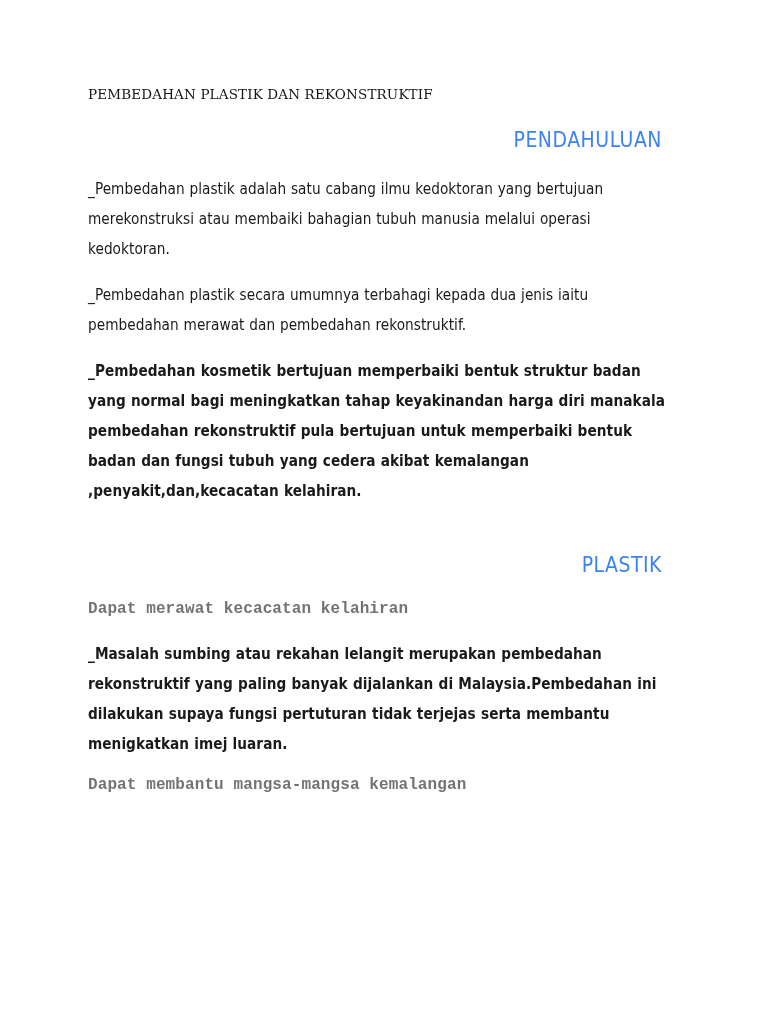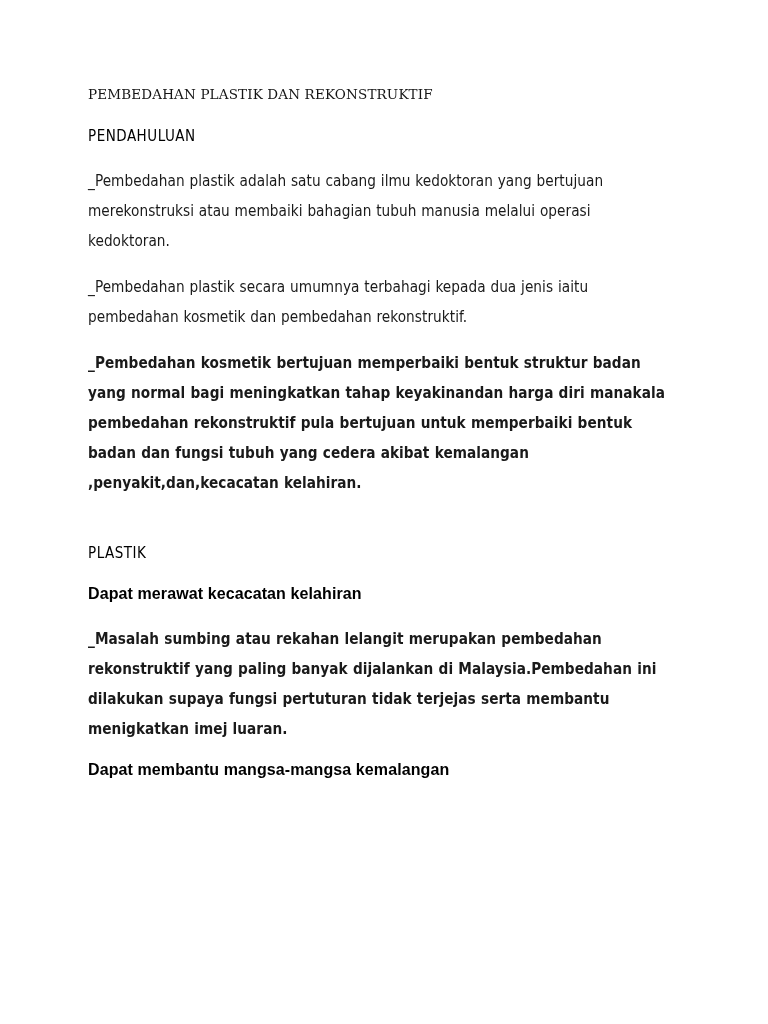--- a/index.html
+++ b/index.html
@@ -42,35 +42,36 @@
     letter-spacing: 0.15px;
     color: #151515;
     line-height: 1.25;
     margin: 0 0 24px 0;
     white-space: nowrap;
   }
 
   
   .section-heading {
     font-family: "DejaVu Sans Condensed", "Liberation Sans Narrow", "DejaVu Sans", sans-serif;
-    font-size: 15px;
+    font-size: 21px;
     font-weight: 400;
     letter-spacing: 0.5px;
-    color: #000000;
+    color: #3b82f6;
     line-height: 1.3;
     margin: 0 0 20px 0;
+    text-align: right;
   }
 
   
   .sub-heading {
-    font-family: Liberation Sans, sans-serif;
+    font-family: Liberation Mono, monospace;
     font-size: 16px;
     font-weight: 600;
     letter-spacing: 0.1px;
-    color: #000000;
+    color: #737373;
     line-height: 1.3;
     margin: 0 0 19px 0;
   }
 
   .sub-heading.tight-top {
     margin-top: 8px;
   }
 
   
   .para {
@@ -107,21 +108,21 @@
 
 <div class="page">
   <div class="doc-body">
 
     <div class="doc-title">PEMBEDAHAN PLASTIK DAN REKONSTRUKTIF</div>
 
     <div class="section-heading">PENDAHULUAN</div>
 
     <p class="para w-narrow">_Pembedahan plastik adalah satu cabang ilmu kedoktoran yang bertujuan merekonstruksi atau membaiki bahagian tubuh manusia melalui operasi kedoktoran.</p>
 
-    <p class="para w-narrow">_Pembedahan plastik secara umumnya terbahagi kepada dua jenis iaitu pembedahan kosmetik dan pembedahan rekonstruktif.</p>
+    <p class="para w-narrow">_Pembedahan plastik secara umumnya terbahagi kepada dua jenis iaitu pembedahan merawat dan pembedahan rekonstruktif.</p>
 
     <p class="para wide">_Pembedahan kosmetik bertujuan memperbaiki bentuk struktur badan yang normal bagi meningkatkan tahap keyakinandan harga diri manakala pembedahan rekonstruktif pula bertujuan untuk memperbaiki bentuk badan dan fungsi tubuh yang cedera akibat kemalangan ,penyakit,dan,kecacatan kelahiran.</p>
 
     <div class="block-gap"></div>
 
     <div class="section-heading">PLASTIK</div>
 
     <div class="sub-heading">Dapat merawat kecacatan kelahiran</div>
 
     <p class="para wide">_Masalah sumbing atau rekahan lelangit merupakan pembedahan rekonstruktif yang paling banyak dijalankan di Malaysia.Pembedahan ini dilakukan supaya fungsi pertuturan tidak terjejas serta membantu menigkatkan imej luaran.</p>

